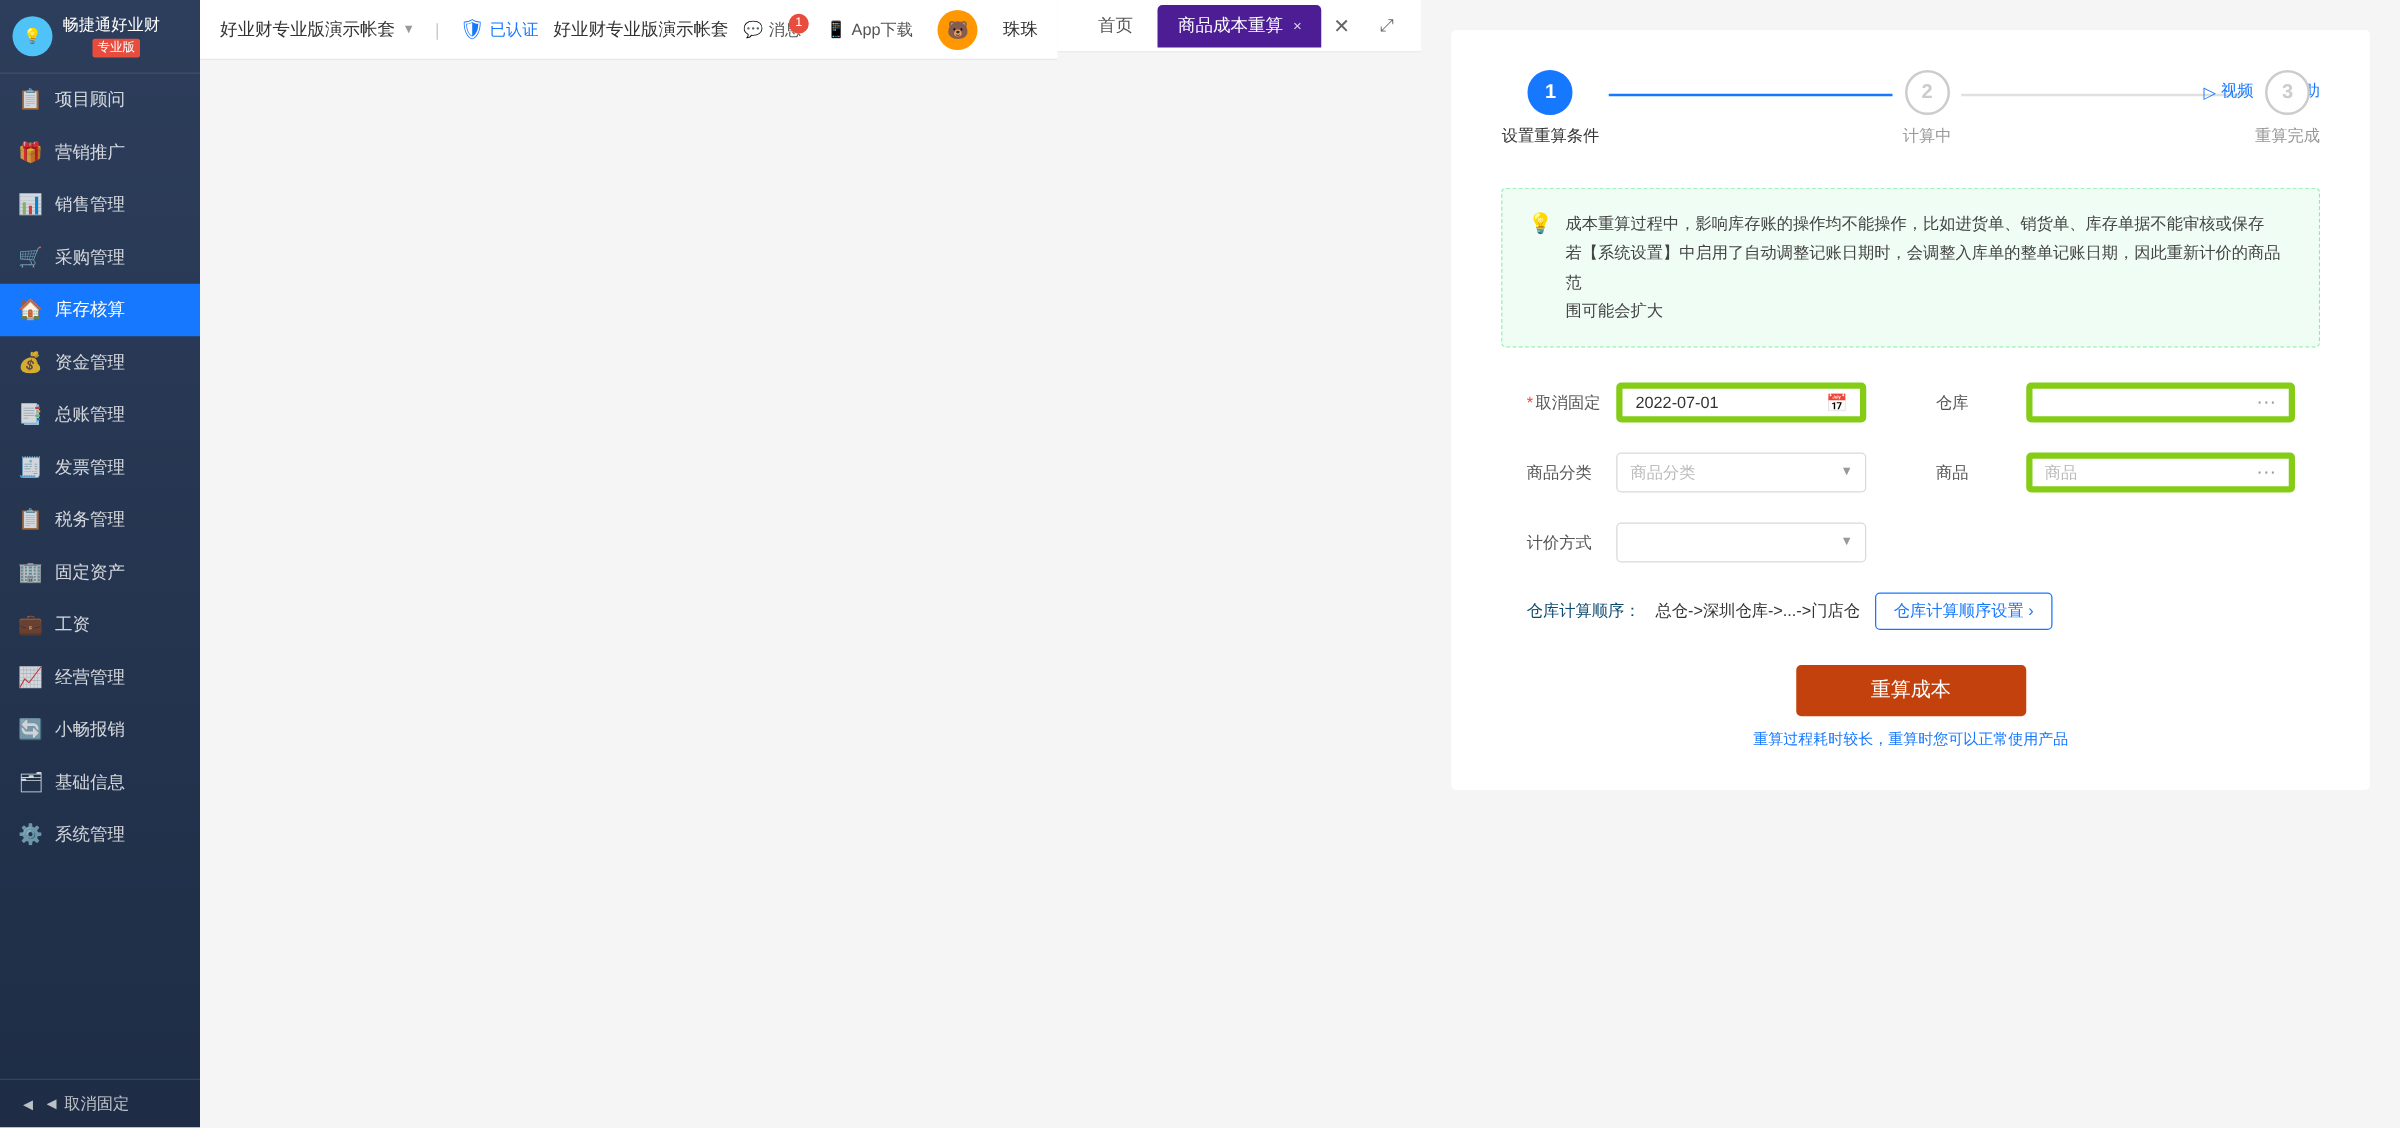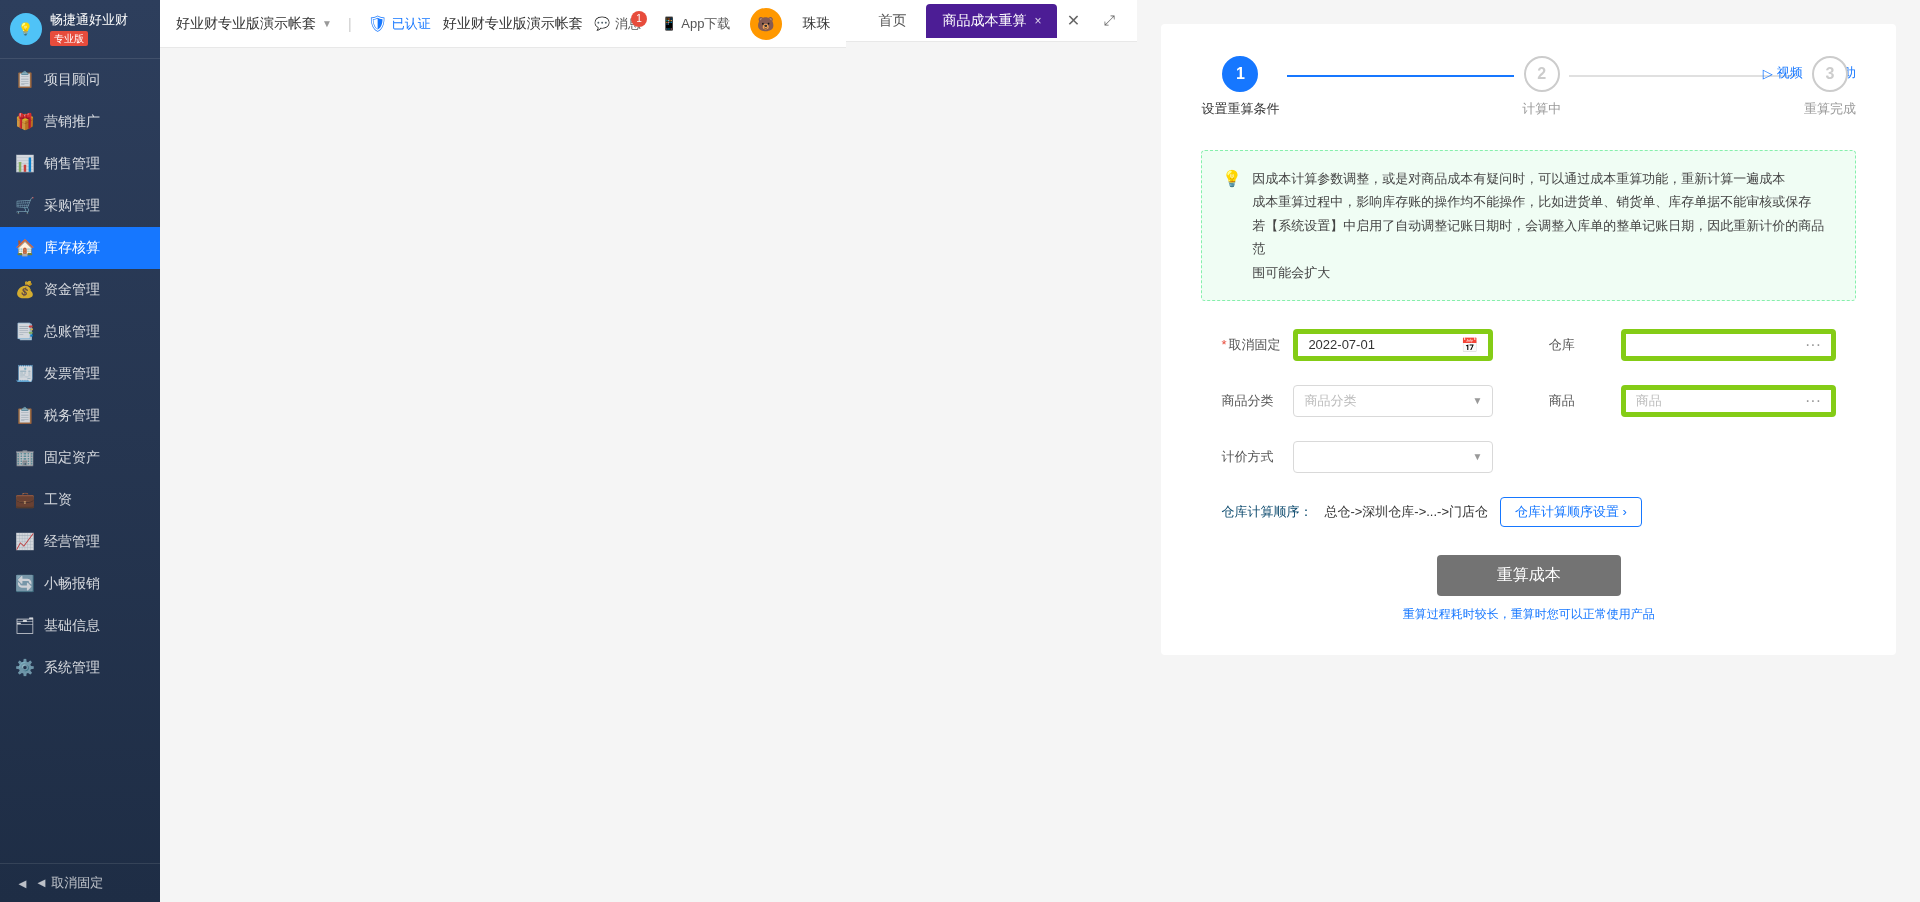--- a/index.html
+++ b/index.html
@@ -41,20 +41,21 @@
     }
     .sidebar-logo-text .pro-badge {
       background: #e74c3c;
       color: white;
       font-size: 10px;
       padding: 1px 4px;
       border-radius: 2px;
       display: block;
       width: fit-content;
       margin-top: 2px;
+      margin-left: 24px;
     }
     .sidebar-scroll {
       flex: 1;
       overflow-y: auto;
       overflow-x: hidden;
     }
     .sidebar-scroll::-webkit-scrollbar { width: 4px; }
     .sidebar-scroll::-webkit-scrollbar-thumb { background: rgba(255,255,255,0.2); border-radius: 2px; }
     .sidebar-item {
       display: flex;
@@ -438,21 +439,21 @@
 
     
     .submit-section {
       display: flex;
       flex-direction: column;
       align-items: center;
       gap: 10px;
       margin-top: 8px;
     }
     .submit-btn {
-      background: #737373;
+      background: #c2410c;
       color: white;
       border: none;
       border-radius: 4px;
       padding: 10px 60px;
       font-size: 16px;
       cursor: pointer;
       font-family: inherit;
     }
     .submit-note {
       color: #1677ff;
@@ -616,21 +617,20 @@
           <span>
             <span>?</span>
             <span>帮助</span>
           </span>
         </div>
       </div>
 
       <div class="info-box">
         <span class="info-box-icon">💡</span>
         <div class="info-box-text">
-          <div>因成本计算参数调整，或是对商品成本有疑问时，可以通过成本重算功能，重新计算一遍成本</div>
           <div>成本重算过程中，影响库存账的操作均不能操作，比如进货单、销货单、库存单据不能审核或保存</div>
           <div>若【系统设置】中启用了自动调整记账日期时，会调整入库单的整单记账日期，因此重新计价的商品范</div>
           <div>围可能会扩大</div>
         </div>
       </div>
 
       <div class="form-section">
 
         <div class="form-row">
           <div class="form-field">

